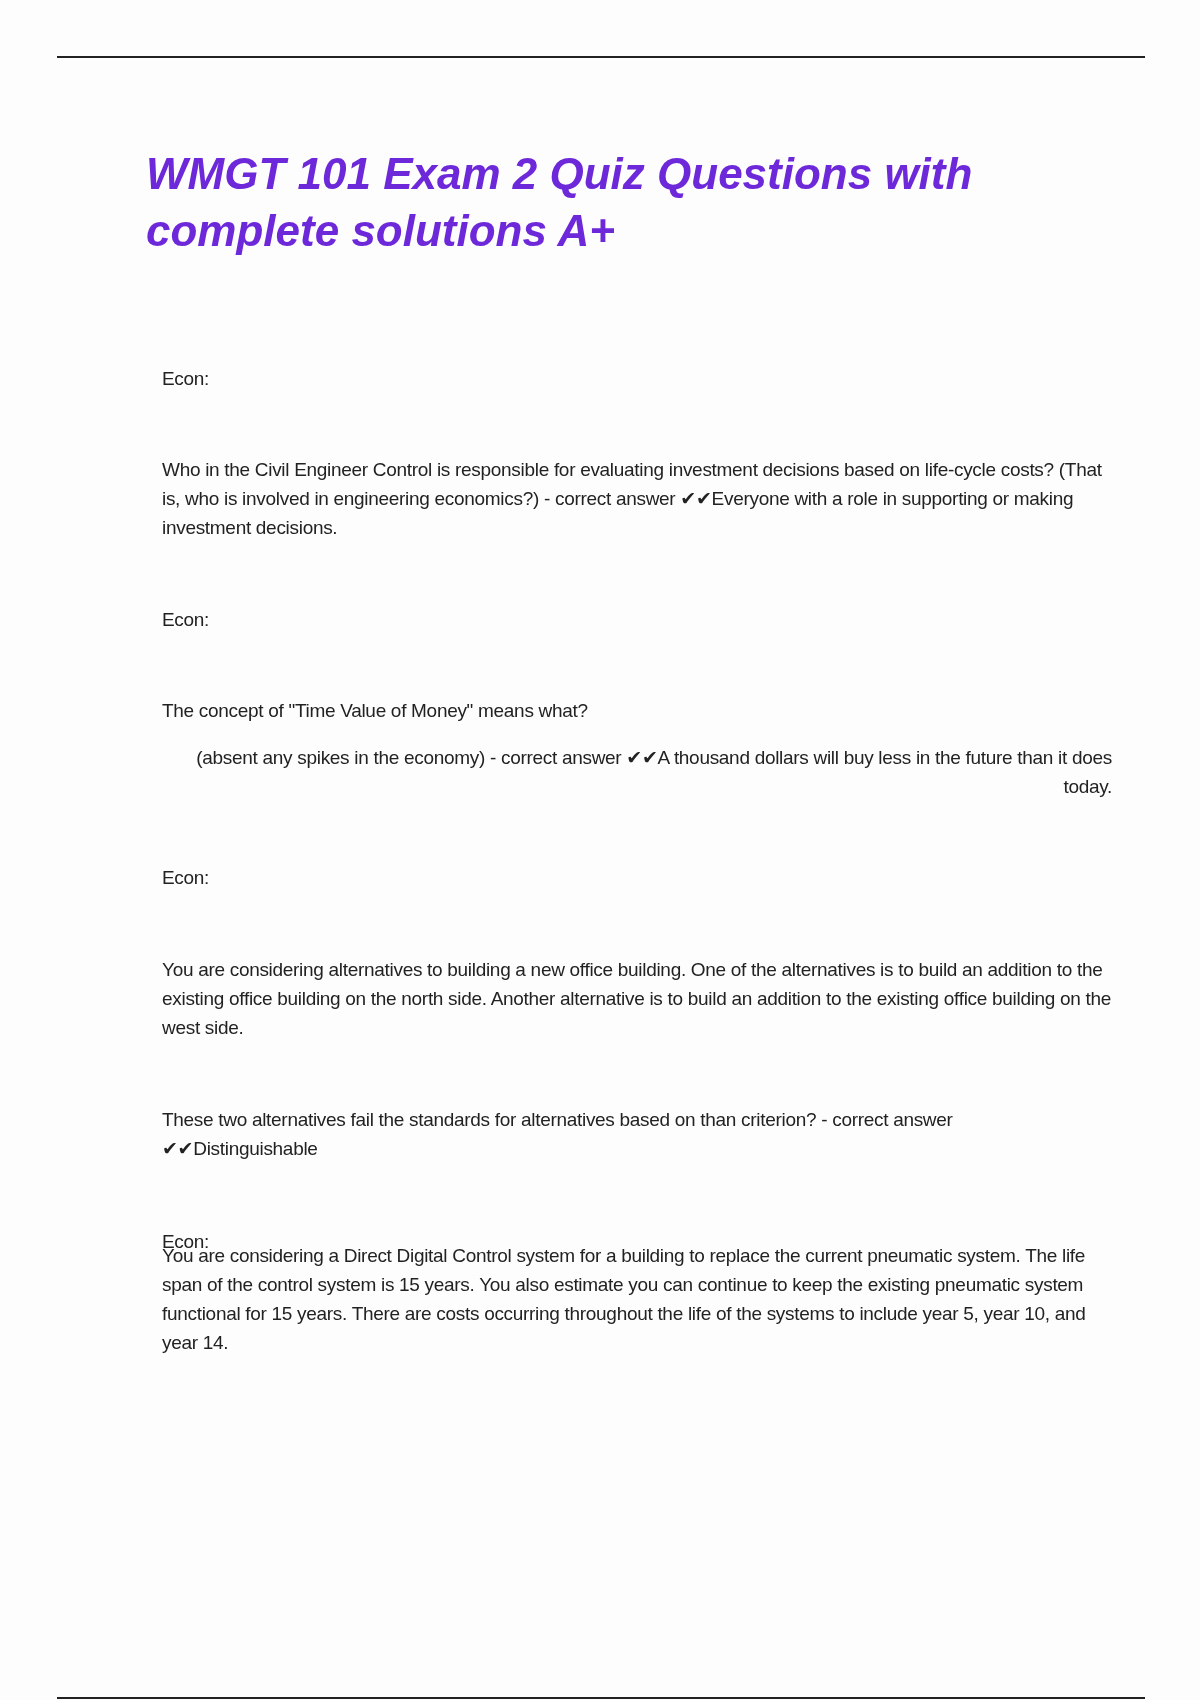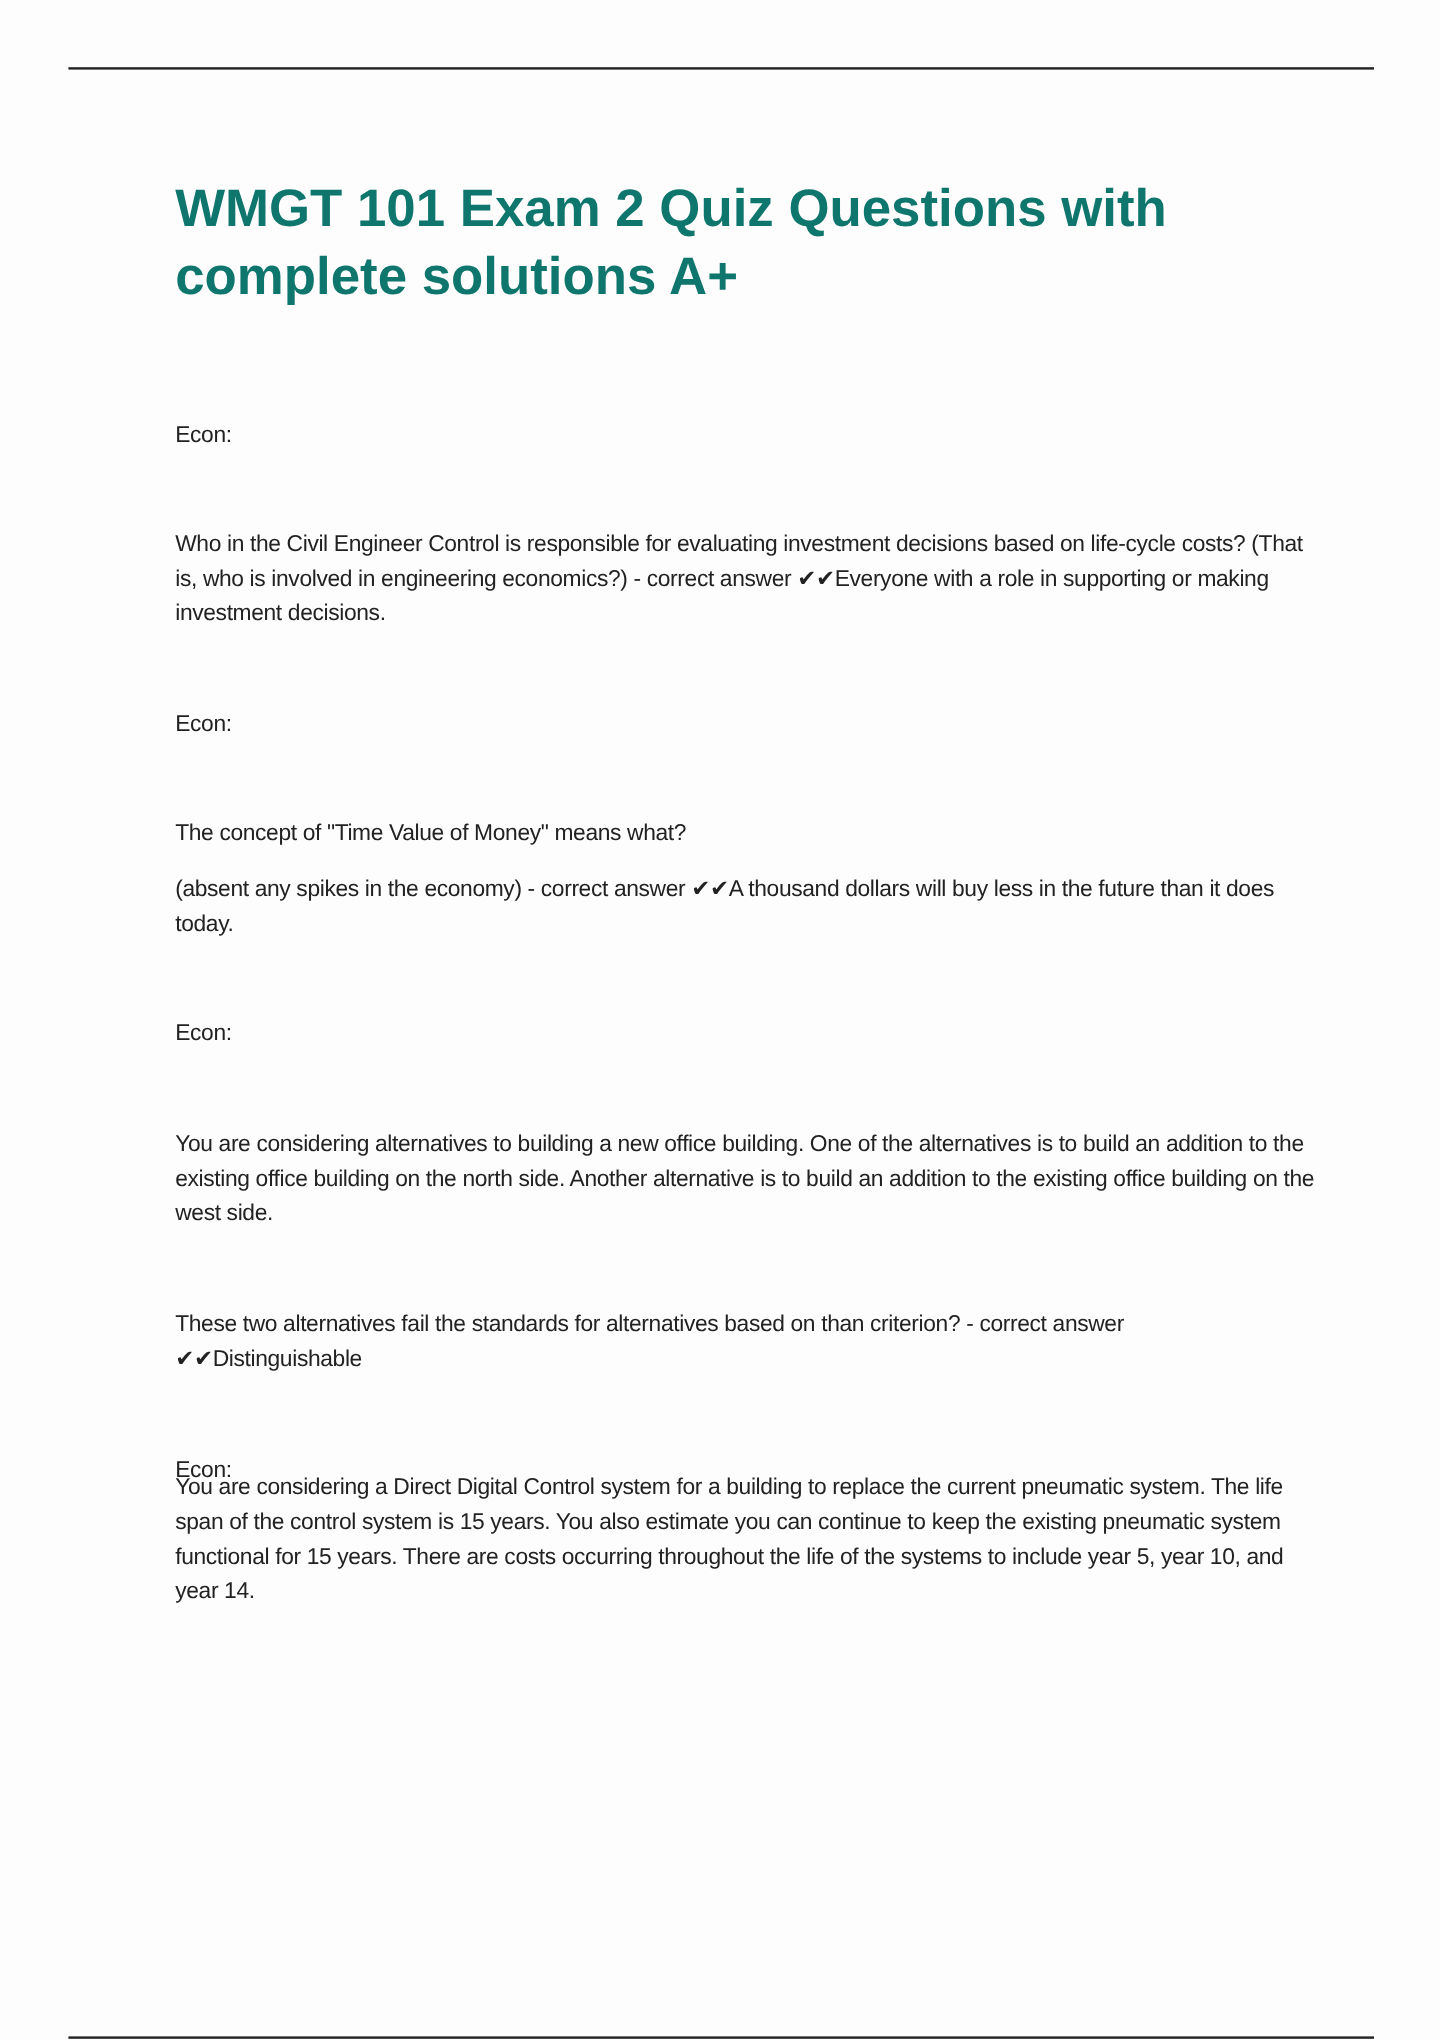--- a/index.html
+++ b/index.html
@@ -1,33 +1,33 @@
 <!DOCTYPE html>
 <html><head>
 <meta charset="utf-8">
 <style>
   html, body { margin:0; padding:0; }
   body { width:1200px; height:1700px; background:#fdfdfd; position:relative; overflow:hidden; font-family:"Liberation Sans", sans-serif; color:#1f1f1f; }
   .rule { position:absolute; left:57px; width:1088px; height:2px; background:#222; }
-  .title { position:absolute; left:146px; top:145px; width:960px; font-size:44px; font-weight:bold; line-height:57px; color:#0f766e; letter-spacing:0px; margin:0; }
-  .p { position:absolute; left:146px; width:950px; font-size:19px; line-height:29px; margin:0; letter-spacing:-0.3px; color:#222; }
+  .title { position:absolute; left:146px; top:145px; width:960px; font-size:44px; font-weight:bold; line-height:57px; color:#6d28d9; letter-spacing:0px; margin:0;font-style:italic; }
+  .p { position:absolute; left:146px; width:950px; font-size:19px; line-height:29px; margin:16px; letter-spacing:-0.3px; color:#222; }
 </style>
 </head>
 <body>
 
 <div class="rule" style="top:56px;"></div>
 
 <h1 class="title">WMGT 101 Exam 2 Quiz Questions with complete solutions A+</h1>
 
 <p class="p" style="top:348px;">Econ:</p>
 <p class="p" style="top:439px;">Who in the Civil Engineer Control is responsible for evaluating investment decisions based on life-cycle costs? (That is, who is involved in engineering economics?) - correct answer ✔✔Everyone with a role in supporting or making investment decisions.</p>
 
 <p class="p" style="top:589px;">Econ:</p>
 <p class="p" style="top:680px;">The concept of "Time Value of Money" means what?</p>
-<p class="p" style="top:727px;">(absent any spikes in the economy) - correct answer ✔✔A thousand dollars will buy less in the future than it does today.</p>
+<p class="p" style="top:727px;text-align:right;">(absent any spikes in the economy) - correct answer ✔✔A thousand dollars will buy less in the future than it does today.</p>
 
 <p class="p" style="top:847px;">Econ:</p>
 <p class="p" style="top:939px;">You are considering alternatives to building a new office building. One of the alternatives is to build an addition to the existing office building on the north side. Another alternative is to build an addition to the existing office building on the west side.</p>
 <p class="p" style="top:1089px;">These two alternatives fail the standards for alternatives based on than criterion? - correct answer ✔✔Distinguishable</p>
 
 <p class="p" style="top:1211px;">Econ:</p>
 <p class="p" style="top:1225px;">You are considering a Direct Digital Control system for a building to replace the current pneumatic system. The life span of the control system is 15 years. You also estimate you can continue to keep the existing pneumatic system functional for 15 years. There are costs occurring throughout the life of the systems to include year 5, year 10, and year 14.</p>
 
 <div class="rule" style="top:1697px;"></div>
 

